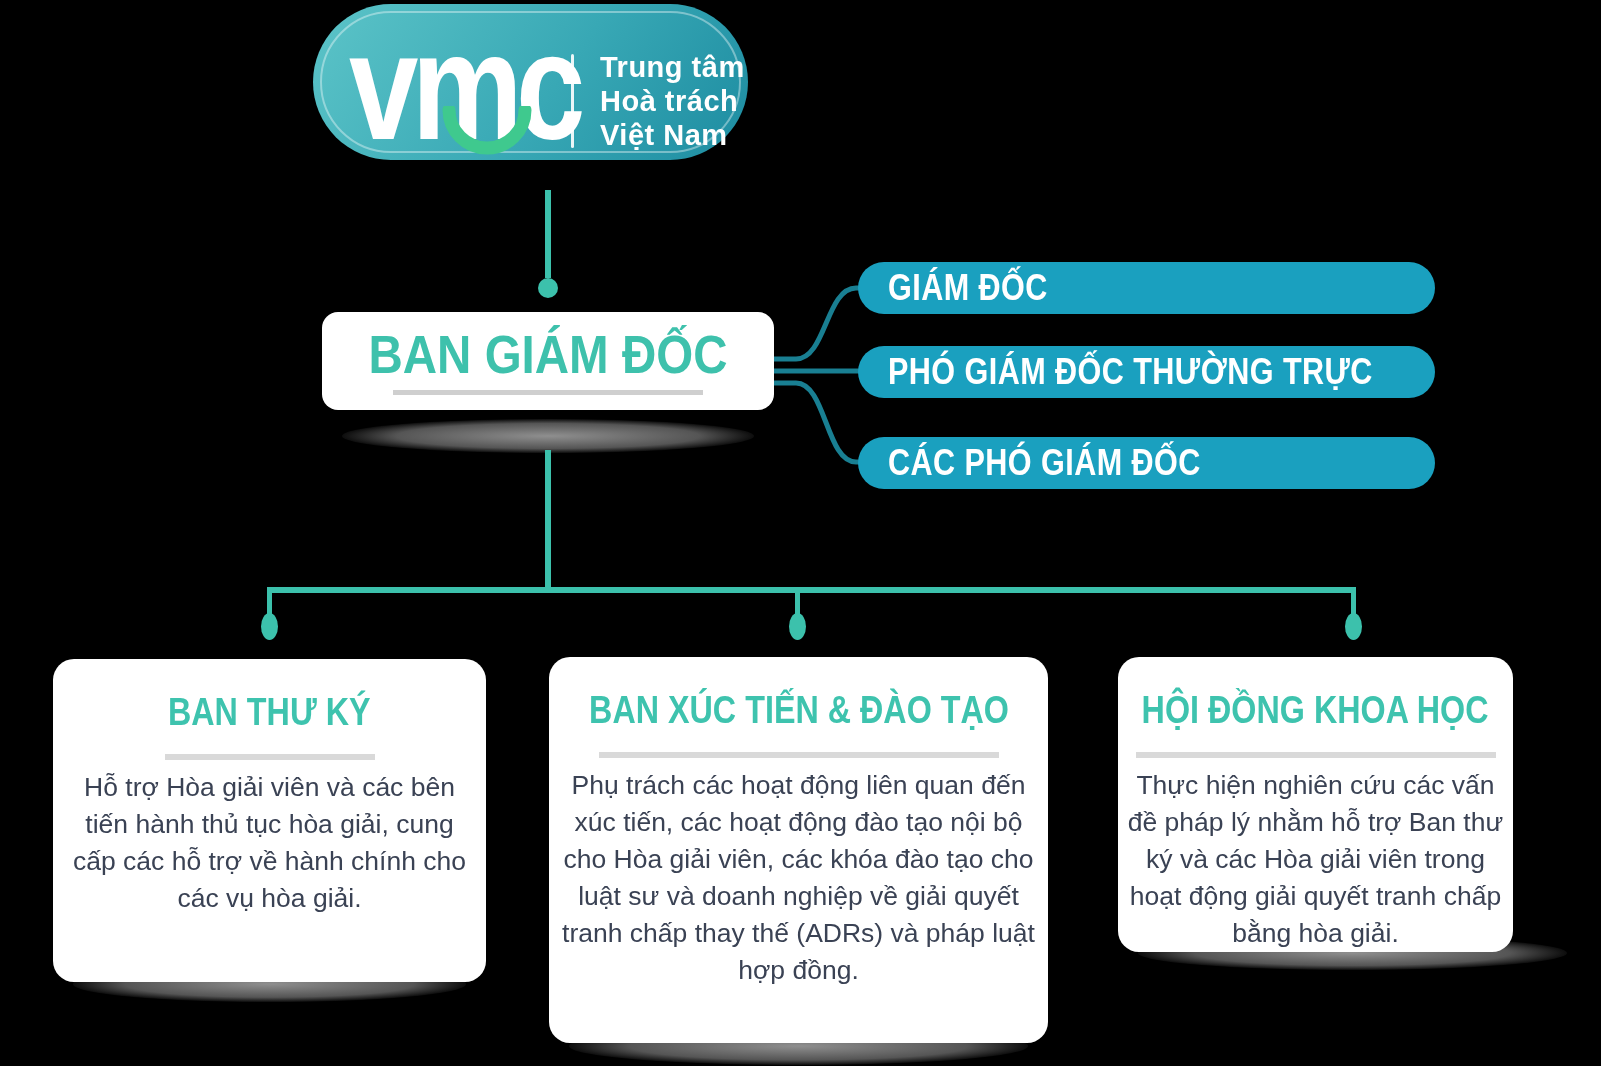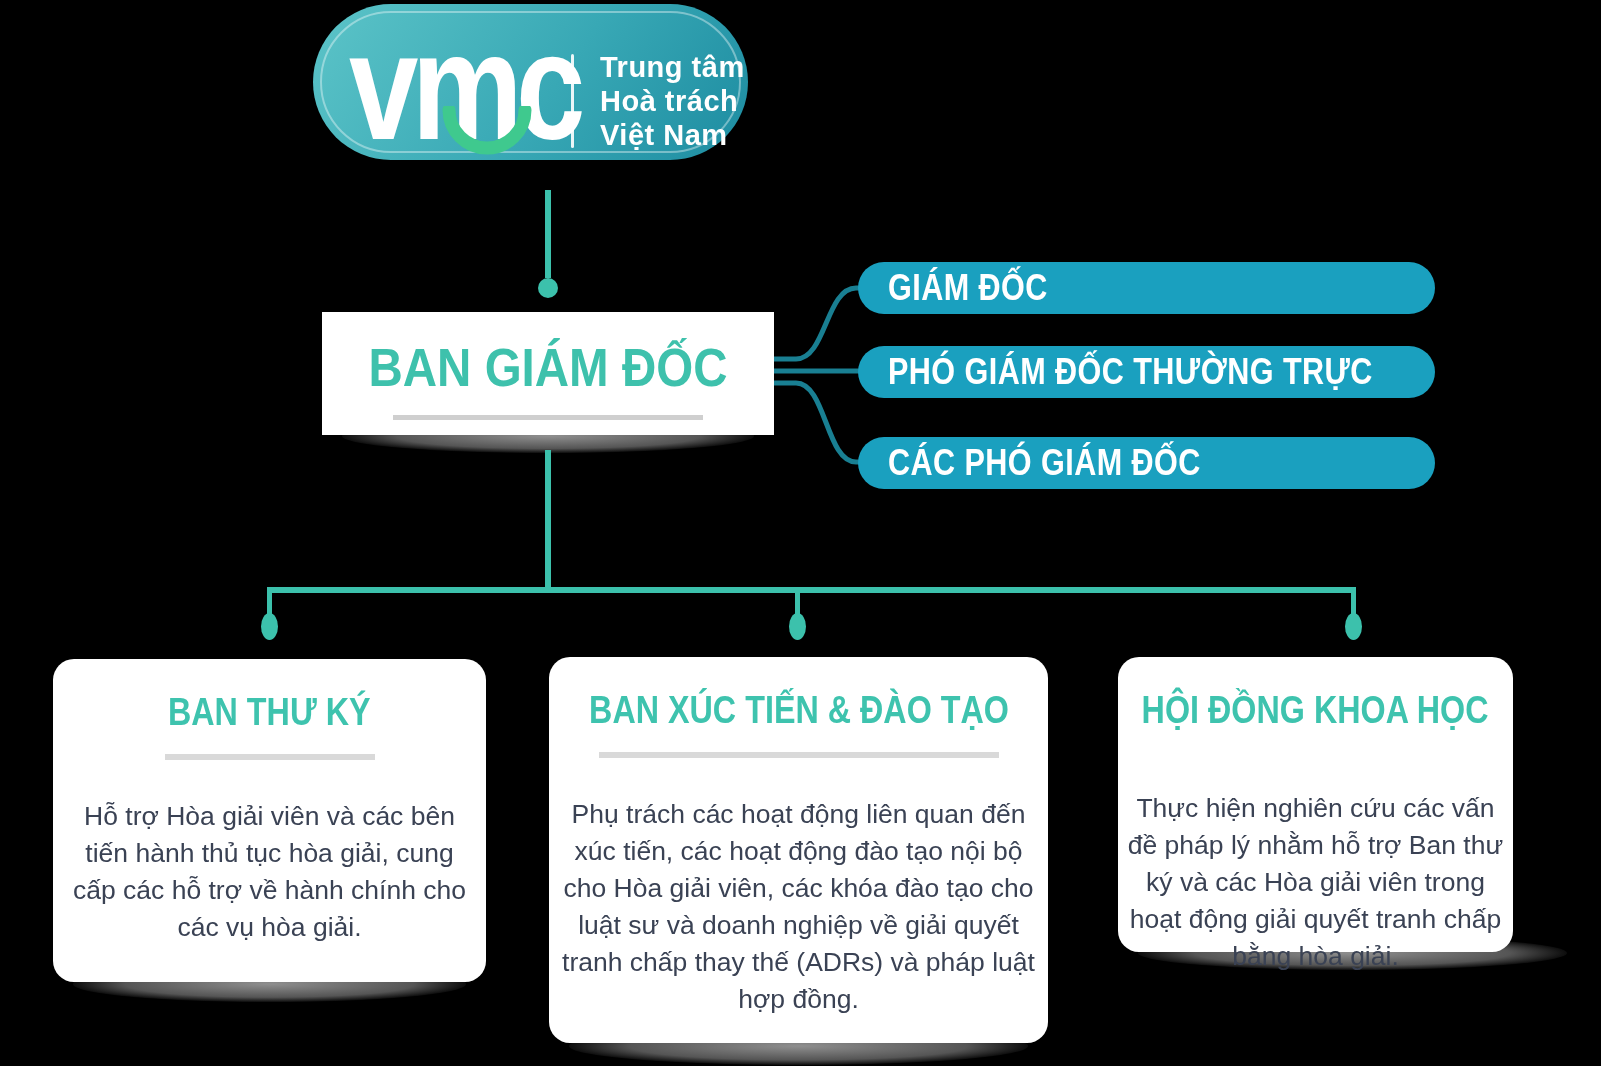--- a/index.html
+++ b/index.html
@@ -31,22 +31,22 @@
   }
   .logo-tagline{
     position:absolute;left:280px;top:46px;color:#fff;
     font-size:29px;font-weight:bold;line-height:34px;letter-spacing:.5px;margin-left:7px;
   }
   
   .tealline{position:absolute;background:#3cc1ac;z-index:1;}
   .tealdot{position:absolute;background:#3cc1ac;border-radius:50%;z-index:1;}
   
   .rootbox{
-    position:absolute;left:322px;top:312px;width:452px;height:123px;
-    background:#fff;z-index:2;display:flex;align-items:center;justify-content:center;
+    position:absolute;left:322px;top:312px;width:452px;height:98px;
+    background:#fff;z-index:2;display:flex;align-items:center;justify-content:center;border-radius:16px;
   }
   .roottitle{
     color:#3ec1ac;font-size:54px;font-weight:bold;letter-spacing:0;
     transform:scaleX(.88);transform-origin:center;margin-bottom:14px;white-space:nowrap;
   }
   .rootrule{
     position:absolute;left:71px;bottom:15px;width:310px;height:5px;background:#cfcfcf;
   }
   .shadow{
     position:absolute;border-radius:50%;z-index:0;
@@ -68,21 +68,21 @@
     position:absolute;background:#fff;z-index:2;box-sizing:border-box;
     display:flex;flex-direction:column;align-items:center;border-radius:21px;
   }
   .dept-title{
     color:#3ec3ae;font-size:38px;font-weight:bold;white-space:nowrap;
     transform:scaleX(.85);transform-origin:center;margin-top:32px;
   }
   .dept-rule{height:6px;background:#d9d9d9;margin-top:20px;}
   .dept-desc{
     color:#3a4254;font-size:26.5px;line-height:37px;text-align:center;
-    margin-top:38px;padding:0 8px;
+    margin-top:9px;padding:0 8px;
   }
 </style>
 </head>
 <body>
 
 <div id="canvas">
 
   <div class="logo">
     <div class="logo-inner"></div>
     <div class="logo-brand">vmc</div>

